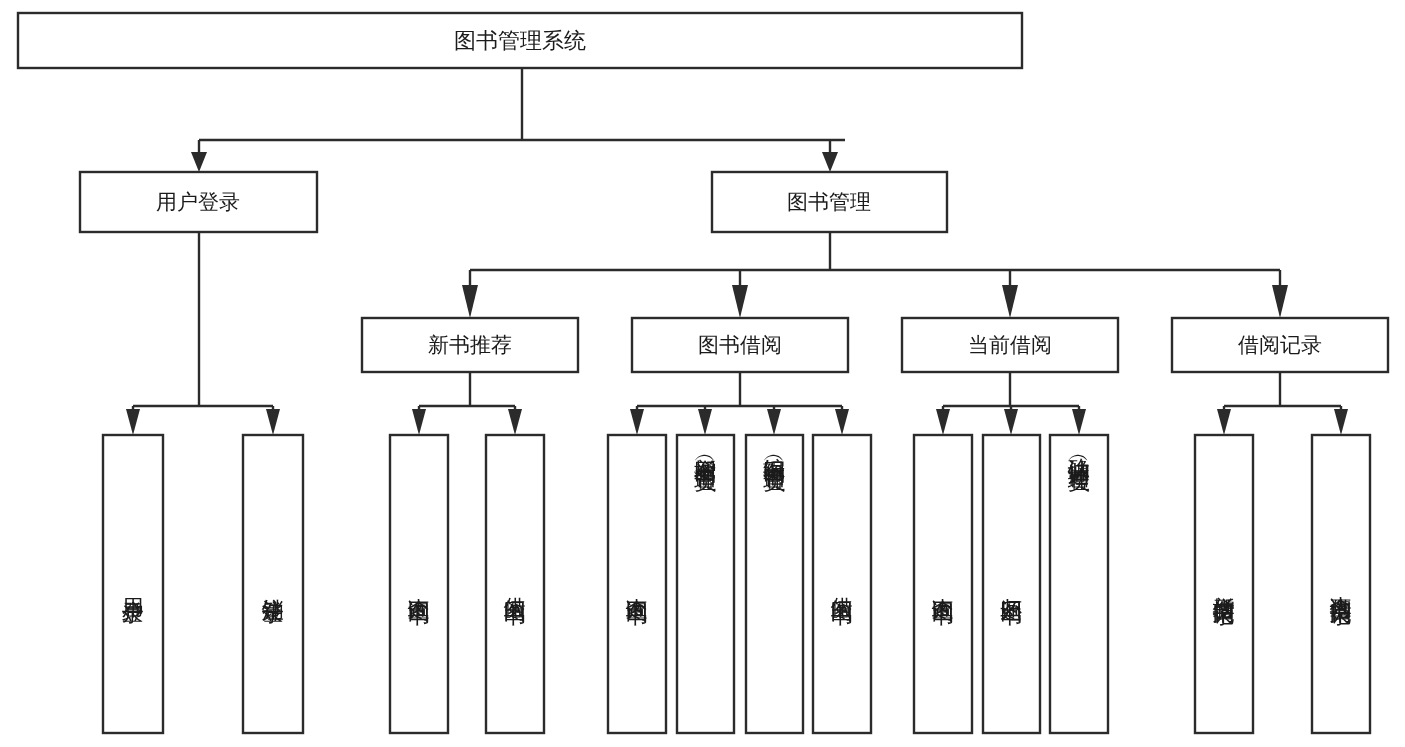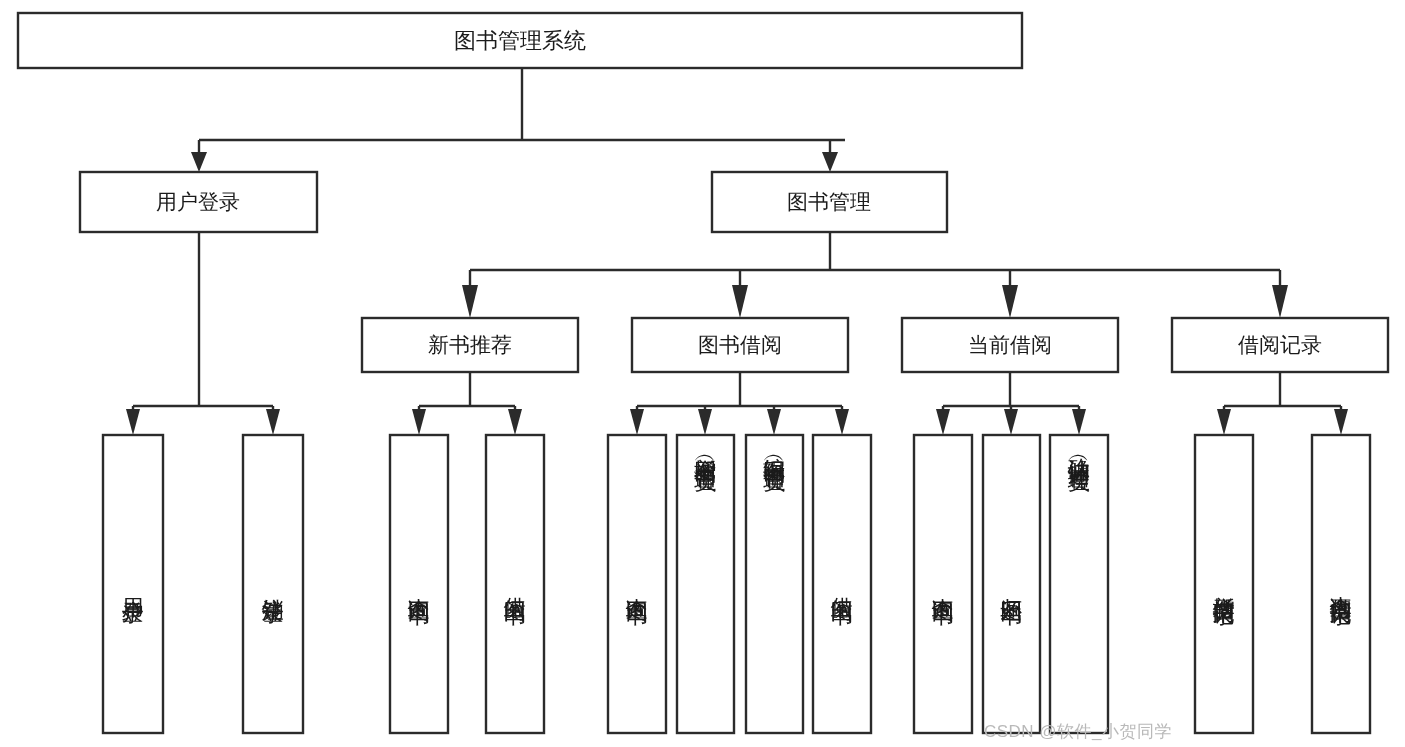--- a/index.html
+++ b/index.html
@@ -249,15 +249,14 @@
     <span class="vlabel">确认归还（管理员）</span>
   </div>
 
   <div class="vlabel-wrap" style="left:1195px; top:435px; width:58px; height:298px;">
     <span class="vlabel">新增借阅记录</span>
   </div>
   <div class="vlabel-wrap" style="left:1312px; top:435px; width:58px; height:298px;">
     <span class="vlabel">查询借阅记录</span>
   </div>
 
-  <div class="watermark">CSDN @软件_小贺同学</div>
 
 </div>
 
 </body></html>

